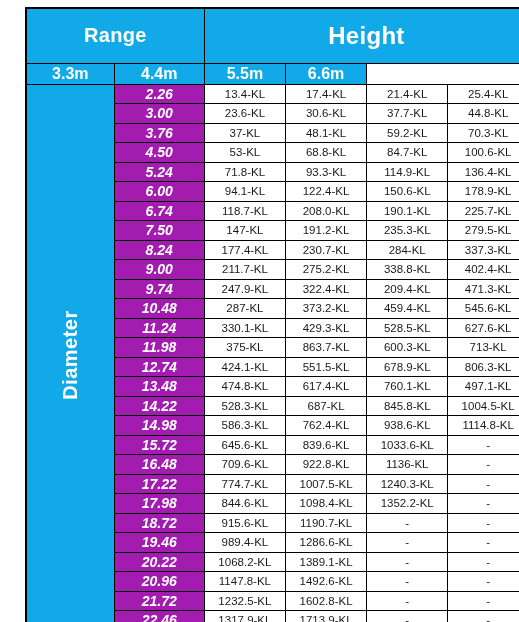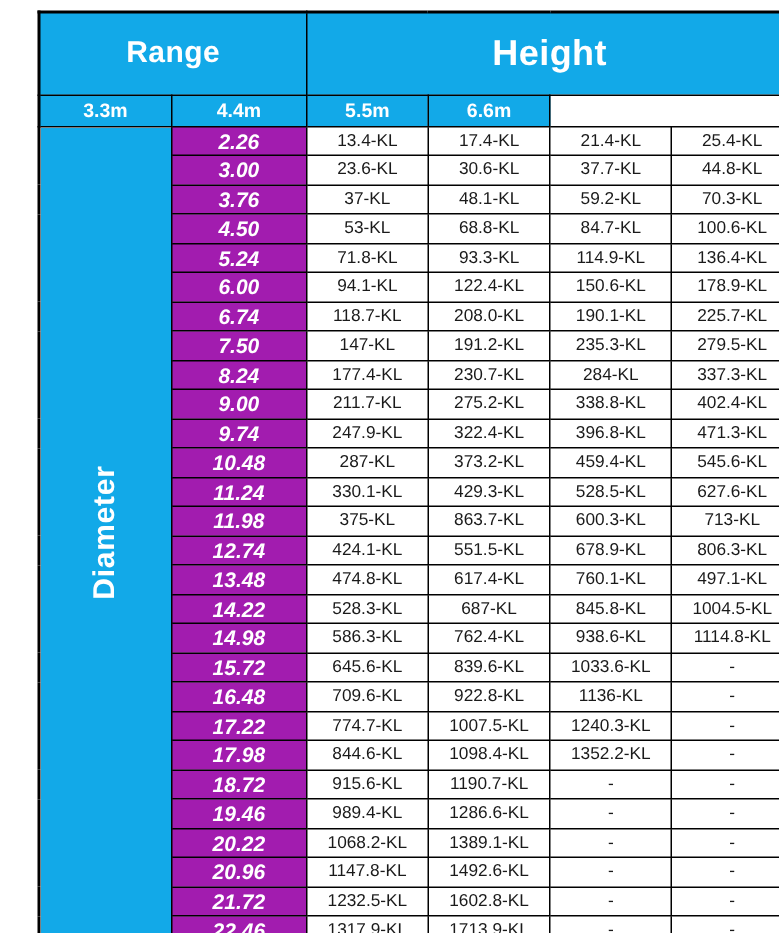--- a/index.html
+++ b/index.html
@@ -54,21 +54,21 @@
     letter-spacing: 0.3px;
     height: 55px;
   }
   .height-title {
     font-size: 24px;
     font-weight: bold;
     letter-spacing: 0.3px;
     height: 34px;
   }
   .sub-hdr {
-    font-size: 13px;
+    font-size: 16px;
     font-weight: bold;
     height: 21px;
   }
 
   
   .diameter-spine {
     background: #12A9E8;
     color: #ffffff;
     width: 88px;
     position: relative;
@@ -203,21 +203,21 @@
           <td class="dia-val">9.00</td>
           <td class="data-cell">211.7-KL</td>
           <td class="data-cell">275.2-KL</td>
           <td class="data-cell">338.8-KL</td>
           <td class="data-cell">402.4-KL</td>
         </tr>
         <tr>
           <td class="dia-val">9.74</td>
           <td class="data-cell">247.9-KL</td>
           <td class="data-cell">322.4-KL</td>
-          <td class="data-cell">396.8-KL</td>
+          <td class="data-cell">209.4-KL</td>
           <td class="data-cell">471.3-KL</td>
         </tr>
         <tr>
           <td class="dia-val">10.48</td>
           <td class="data-cell">287-KL</td>
           <td class="data-cell">373.2-KL</td>
           <td class="data-cell">459.4-KL</td>
           <td class="data-cell">545.6-KL</td>
         </tr>
         <tr>

